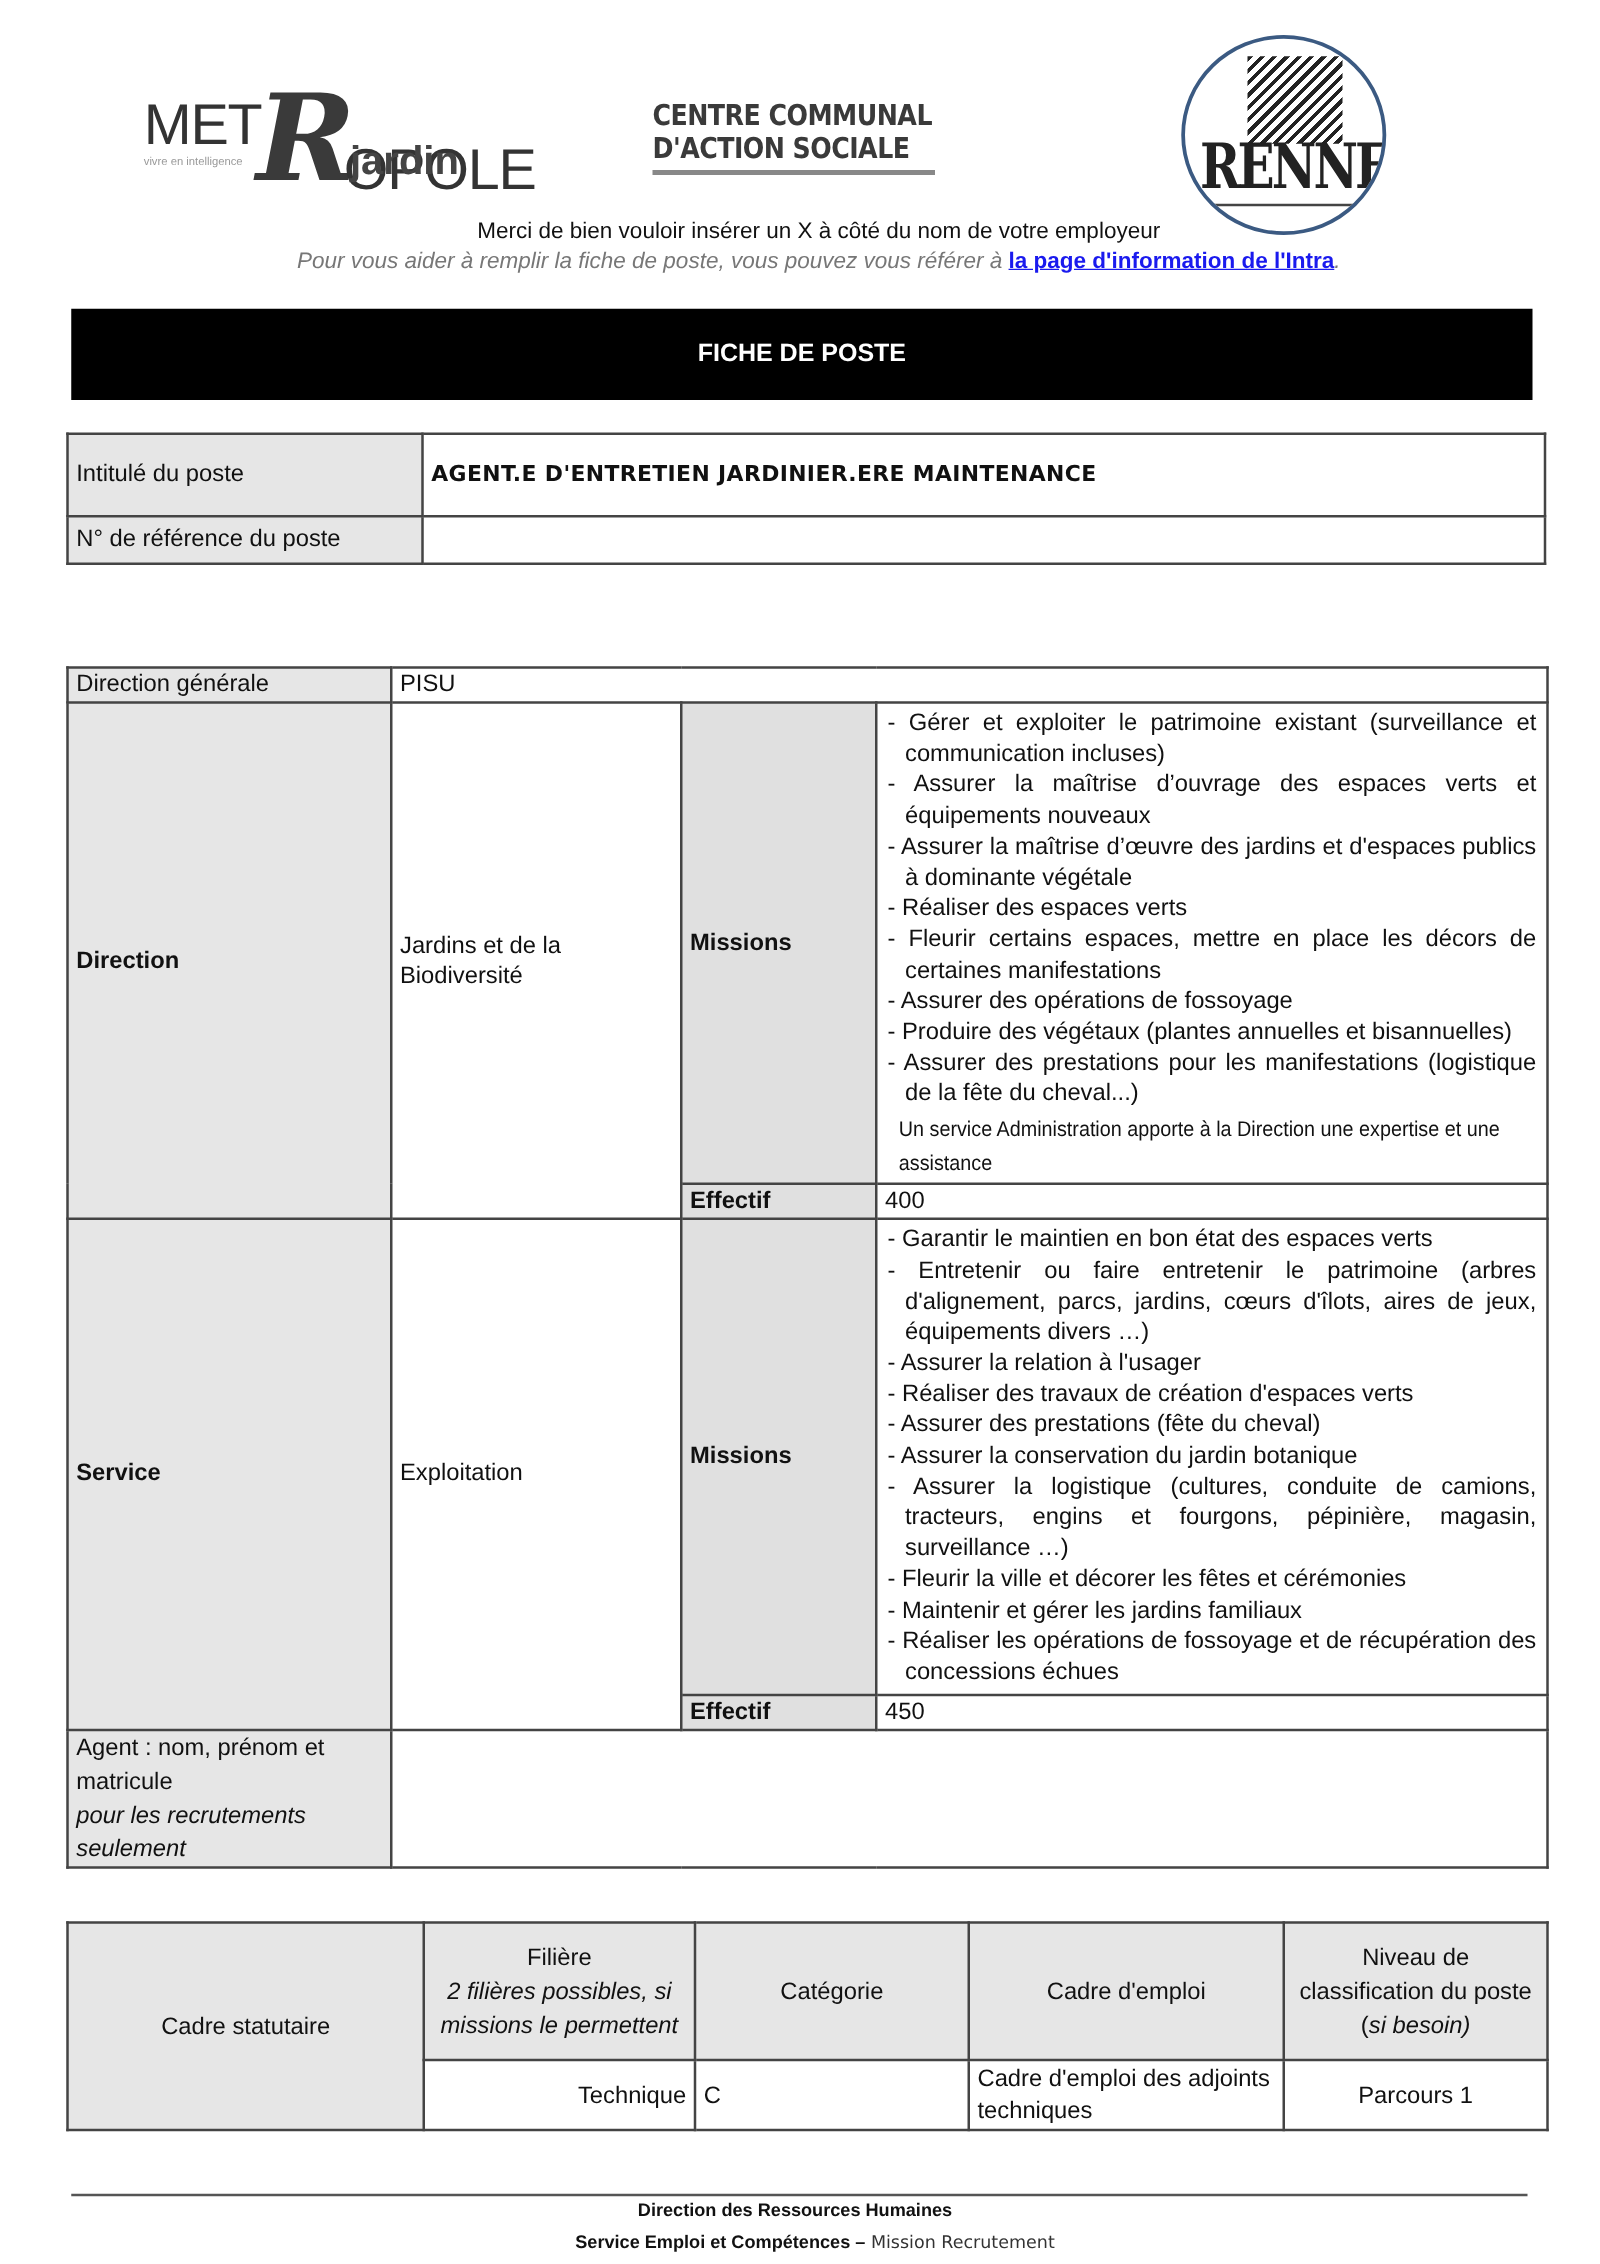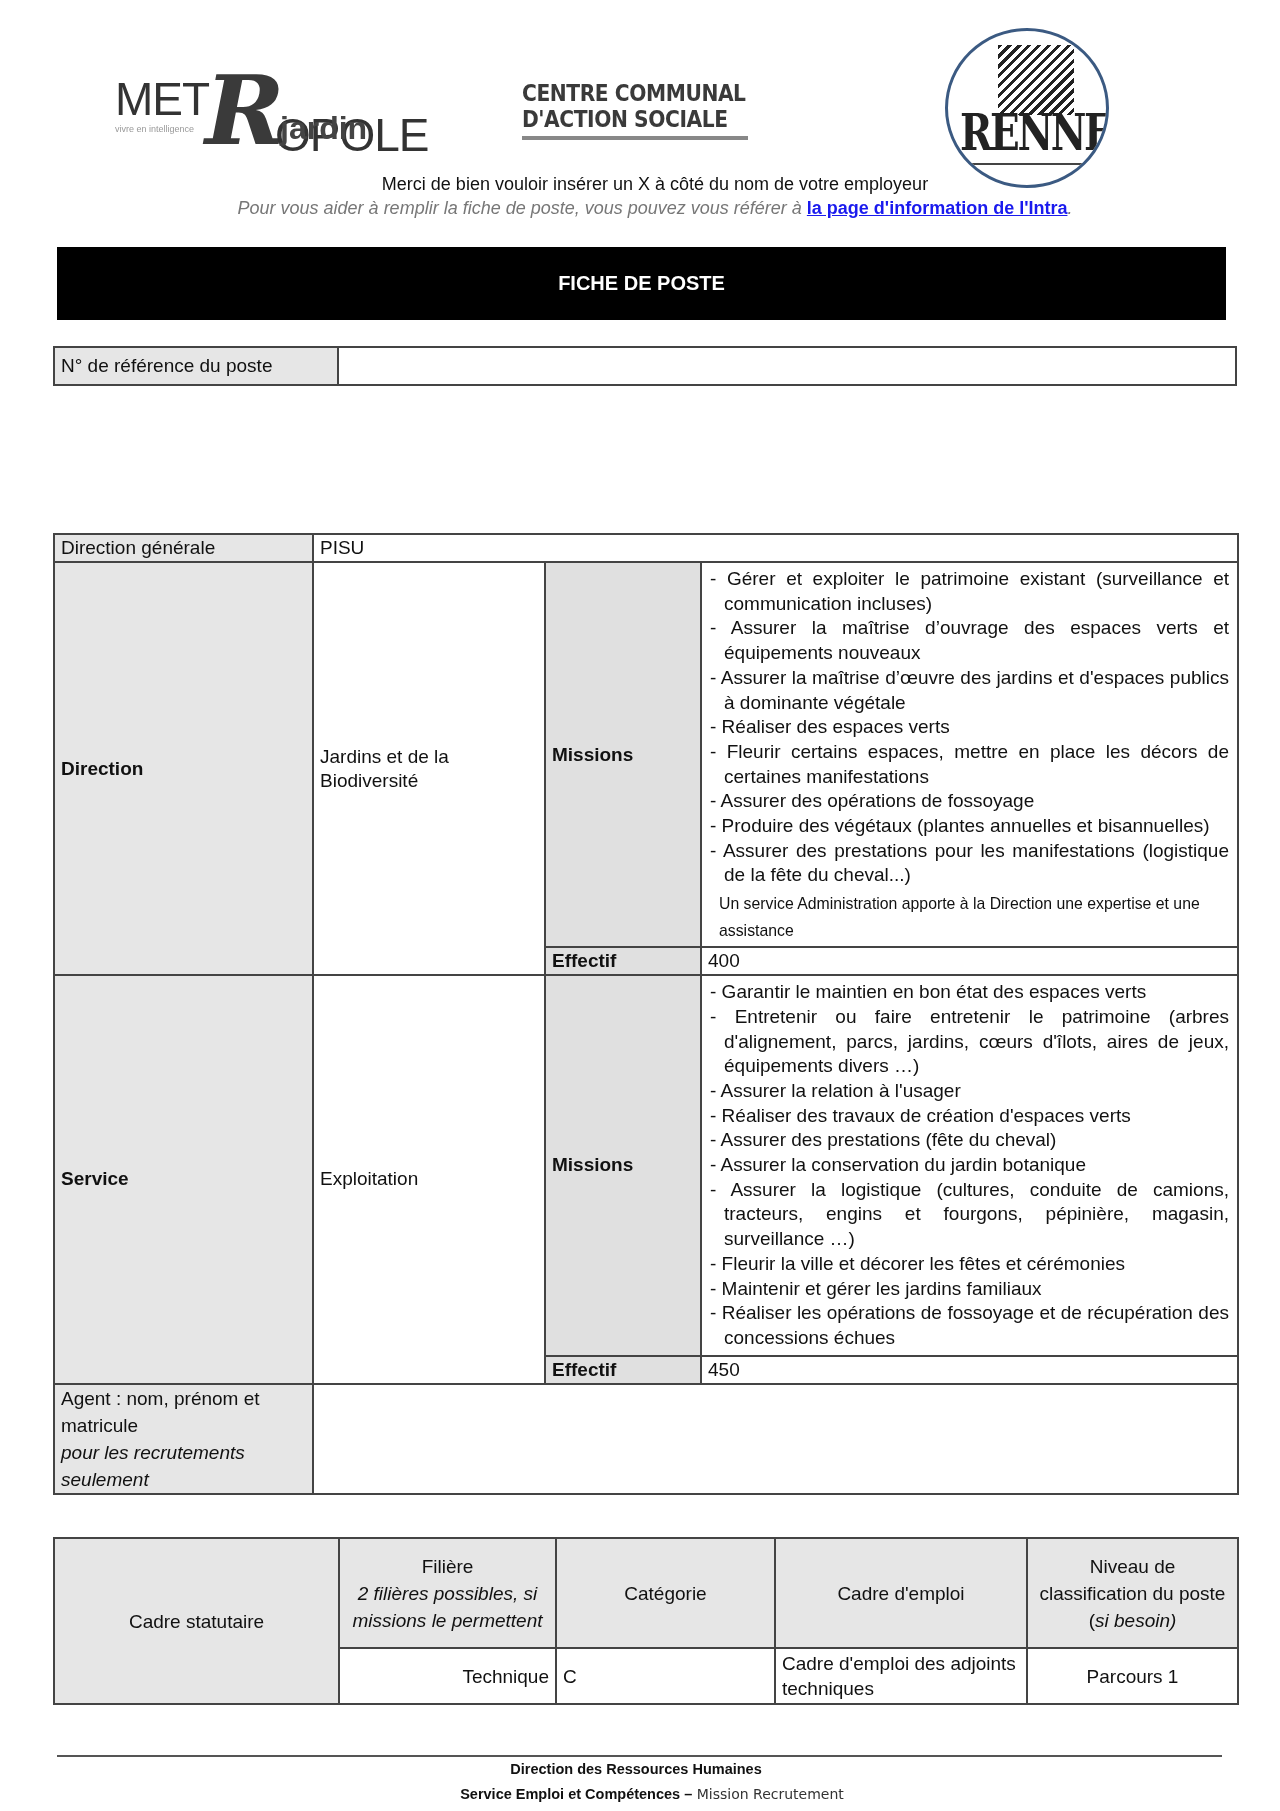--- a/index.html
+++ b/index.html
@@ -92,20 +92,24 @@
 <div class="abs instr2">
   <span>Pour vous aider à remplir la fiche de poste, vous pouvez vous référer à </span><a href="#">la page d'information de l'Intra</a><span>.</span>
 </div>
 
 <div class="abs banner">
   <span>FICHE DE POSTE</span>
 </div>
 
 <table class="t1">
   <tbody>
+      <tr style="height:66px">
+    <td class="lbl gray">Intitulé du poste</td>
+    <td class="title-val">AGENT.E D'ENTRETIEN JARDINIER.ERE MAINTENANCE</td>
+  </tr>
   <tr style="height:38px">
     <td class="lbl gray">N° de référence du poste</td>
     <td></td>
   </tr>
 </tbody>
   </table>
 
 <table class="t2">
   <colgroup>
     <col style="width:259px">

